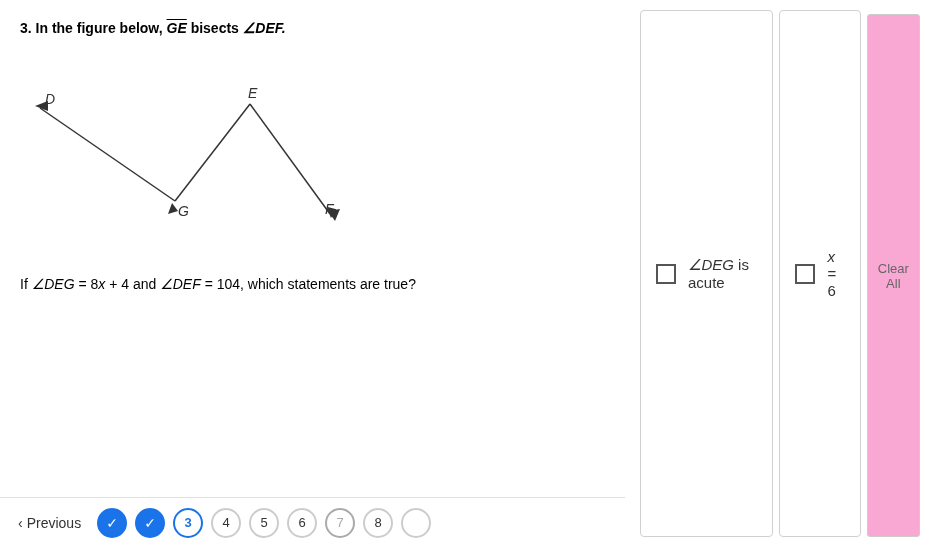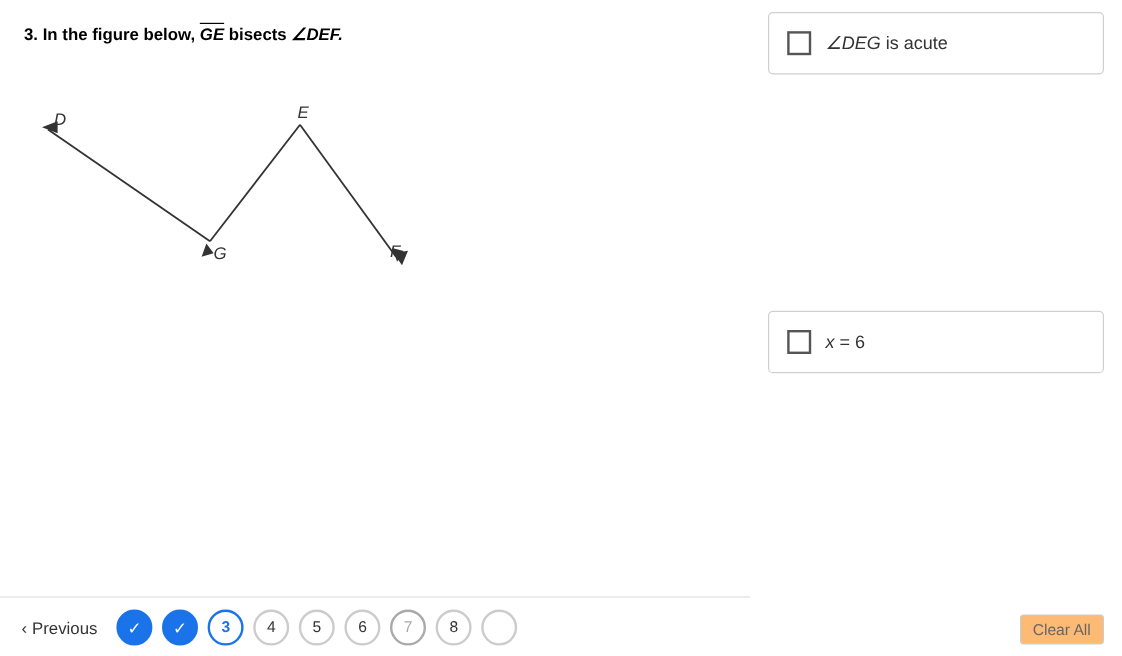--- a/index.html
+++ b/index.html
@@ -109,23 +109,21 @@
       content: '✓';
       font-size: 14px;
       color: white;
     }
 
     
     .right-panel {
       width: 310px;
       padding: 10px 15px;
       display: flex;
-      flex-direction: column;
       gap: 6px;
-      justify-content: space-between;
     }
 
     .answer-option {
       display: flex;
       align-items: center;
       gap: 12px;
       padding: 12px 15px;
       border: 1px solid #d0d0d0;
       border-radius: 4px;
       background: #fff;
@@ -150,21 +148,21 @@
     .clear-area {
       margin-top: 4px;
       display: flex;
       justify-content: flex-end;
     }
 
     .clear-btn {
       font-size: 13px;
       color: #666;
       border: 1px solid #ccc;
-      background: #fdba74;
+      background: #f9a8d4;
       padding: 4px 10px;
       border-radius: 3px;
       cursor: pointer;
     }
   </style>
 </head>
 <body>
 
 <div class="main-container">
 
@@ -199,20 +197,23 @@
 
         <polygon points="152,157 148,168 158,165" fill="#333"></polygon>
 
         <text x="305" y="168" font-size="14" font-style="italic" fill="#333">F</text>
 
         <polygon points="315,175 308,165 320,163" fill="#333"></polygon>
 
       </svg>
     </div>
 
+    <div class="question-text">
+      If <span style="font-style:italic">∠DEG</span> = 8<span style="font-style:italic">x</span> + 4 and <span style="font-style:italic">∠DEF</span> = 104, which statements are true?
+    </div>
 
     <div class="bottom-nav">
       <button class="prev-btn">
         <span>‹</span>
         <span>Previous</span>
       </button>
 
       <div class="nav-circle checked"></div>
       <div class="nav-circle checked"></div>
       <div class="nav-circle active" style="font-weight:bold; border-color:#1a73e8; color:#1a73e8;">3</div>

